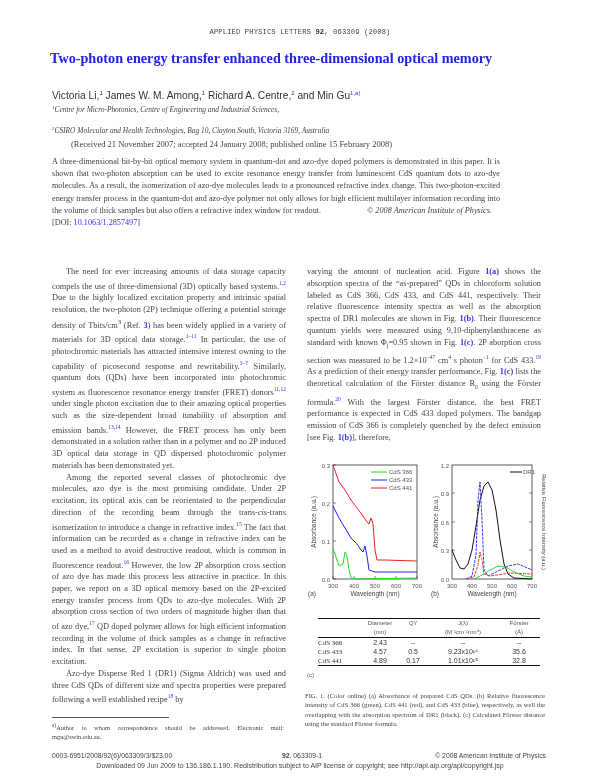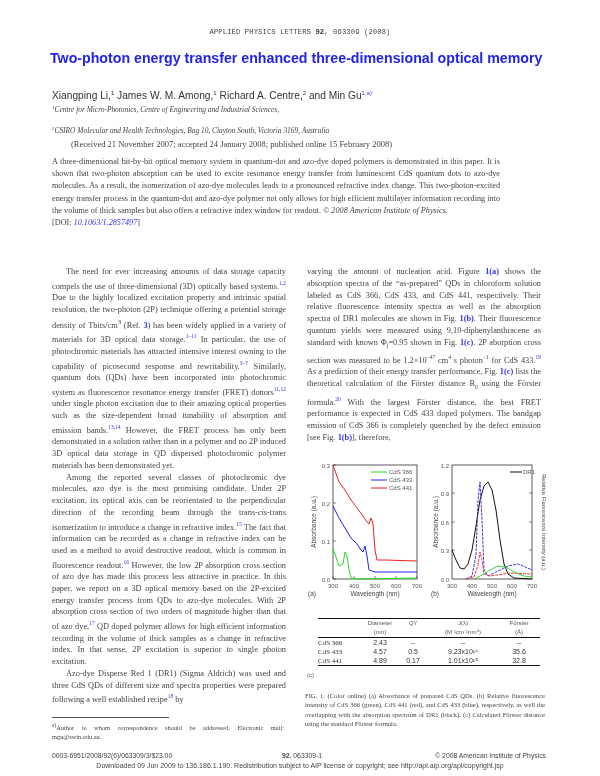--- a/index.html
+++ b/index.html
@@ -1,30 +1,30 @@
 <!DOCTYPE html>
 <html><head>
 <meta charset="utf-8">
 <style>
   * { margin:0; padding:0; box-sizing:border-box; }
   html, body { width:600px; height:776px; background:#ffffff; overflow:hidden; }
   body { position:relative; font-family:"Liberation Serif", serif; color:#333; }
   .abs { position:absolute; }
   .journal-header { top:28px; left:0; width:600px; text-align:center; font-size:7.2px; letter-spacing:0.1px; color:#444;font-family:Liberation Mono, monospace; }
   .journal-header b { color:#333; }
-  .title { top:50px; left:50px; width:500px; font-family:Liberation Sans, sans-serif; font-weight:bold; font-size:14.2px; line-height:16.5px; color:#2222ee; }
+  .title { top:50px; left:50px; width:500px; font-family:Liberation Serif, serif; font-weight:bold; font-size:14.2px; line-height:16.5px; color:#2222ee; }
   .authors { top:90px; left:52px; width:500px; font-family:"Liberation Sans", sans-serif; font-size:10.2px; color:#333; }
   .authors sup { font-size:6px; }
   .authors .corr { color:#3333ee; }
   .affil { left:52px; width:500px; font-style:italic; font-size:7.4px; line-height:10.5px; color:#444; }
   .affil sup { font-size:5px; }
   .received { top:139px; left:52px; width:500px; font-size:8.5px; color:#444;padding-left:19px; }
   .abstract { top:156px; left:52px; width:448px; font-size:8.2px; line-height:12.2px; text-align:justify; color:#444; }
-  .abstract i { font-style:italic; }
-  .doi-link { color:#3333ee;font-style:italic; }
+  .abstract i { font-style:italic;margin-left:44px; }
+  .doi-link { color:#3333ee; }
   .col { font-size:8.3px; line-height:11.75px; text-align:justify; color:#444; }
   .col p { text-indent:14px; }
   .col p.noindent { text-indent:0; }
   sup.ref { color:#3333ee; font-size:5.5px; }
   .link { color:#3333ee;font-weight:bold; }
   .fn { top:718px; left:52px; width:232px; font-size:6.4px; line-height:9px; color:#444; text-align:justify; }
   .fn-rule { position:absolute; left:52px; top:717px; width:117px; border-top:0.8px solid #555; }
   .footer { top:752px; font-family:"Liberation Sans", sans-serif; font-size:6.8px; color:#444; }
   .download { top:762px; left:0; width:600px; text-align:center; font-family:"Liberation Sans", sans-serif; font-size:7px; color:#444; }
   .fig-caption { top:691px; left:305px; width:240px; font-size:6.6px; line-height:9.3px; text-align:justify; color:#444; }
@@ -41,21 +41,21 @@
 <div class="abs journal-header">
   <span>APPLIED PHYSICS LETTERS</span>
   <b>92</b><span>, 063309 (2008)</span>
 </div>
 
 <div class="abs title">
   <div>Two-photon energy transfer enhanced three-dimensional optical memory</div>
 </div>
 
 <div class="abs authors">
-  <span>Xiangping Li,</span><sup>1</sup><span> James W. M. Among,</span><sup>1</sup><span> Richard A. Centre,</span><sup>2</sup><span> and Min Gu</span><sup class="corr">1,a)</sup>
+  <span>Victoria Li,</span><sup>1</sup><span> James W. M. Among,</span><sup>1</sup><span> Richard A. Centre,</span><sup>2</sup><span> and Min Gu</span><sup class="corr">1,a)</sup>
 </div>
 
 <div class="abs affil" style="top:103px;">
   <sup>1</sup><span>Centre for Micro-Photonics, Centre of Engineering and Industrial Sciences,</span><br>
 </div>
 <div class="abs affil" style="top:124px;">
   <sup>2</sup><span>CSIRO Molecular and Health Technologies, Bag 10, Clayton South, Victoria 3169, Australia</span>
 </div>
 
 <div class="abs received">(Received 21 November 2007; accepted 24 January 2008; published online 15 February 2008)</div>

